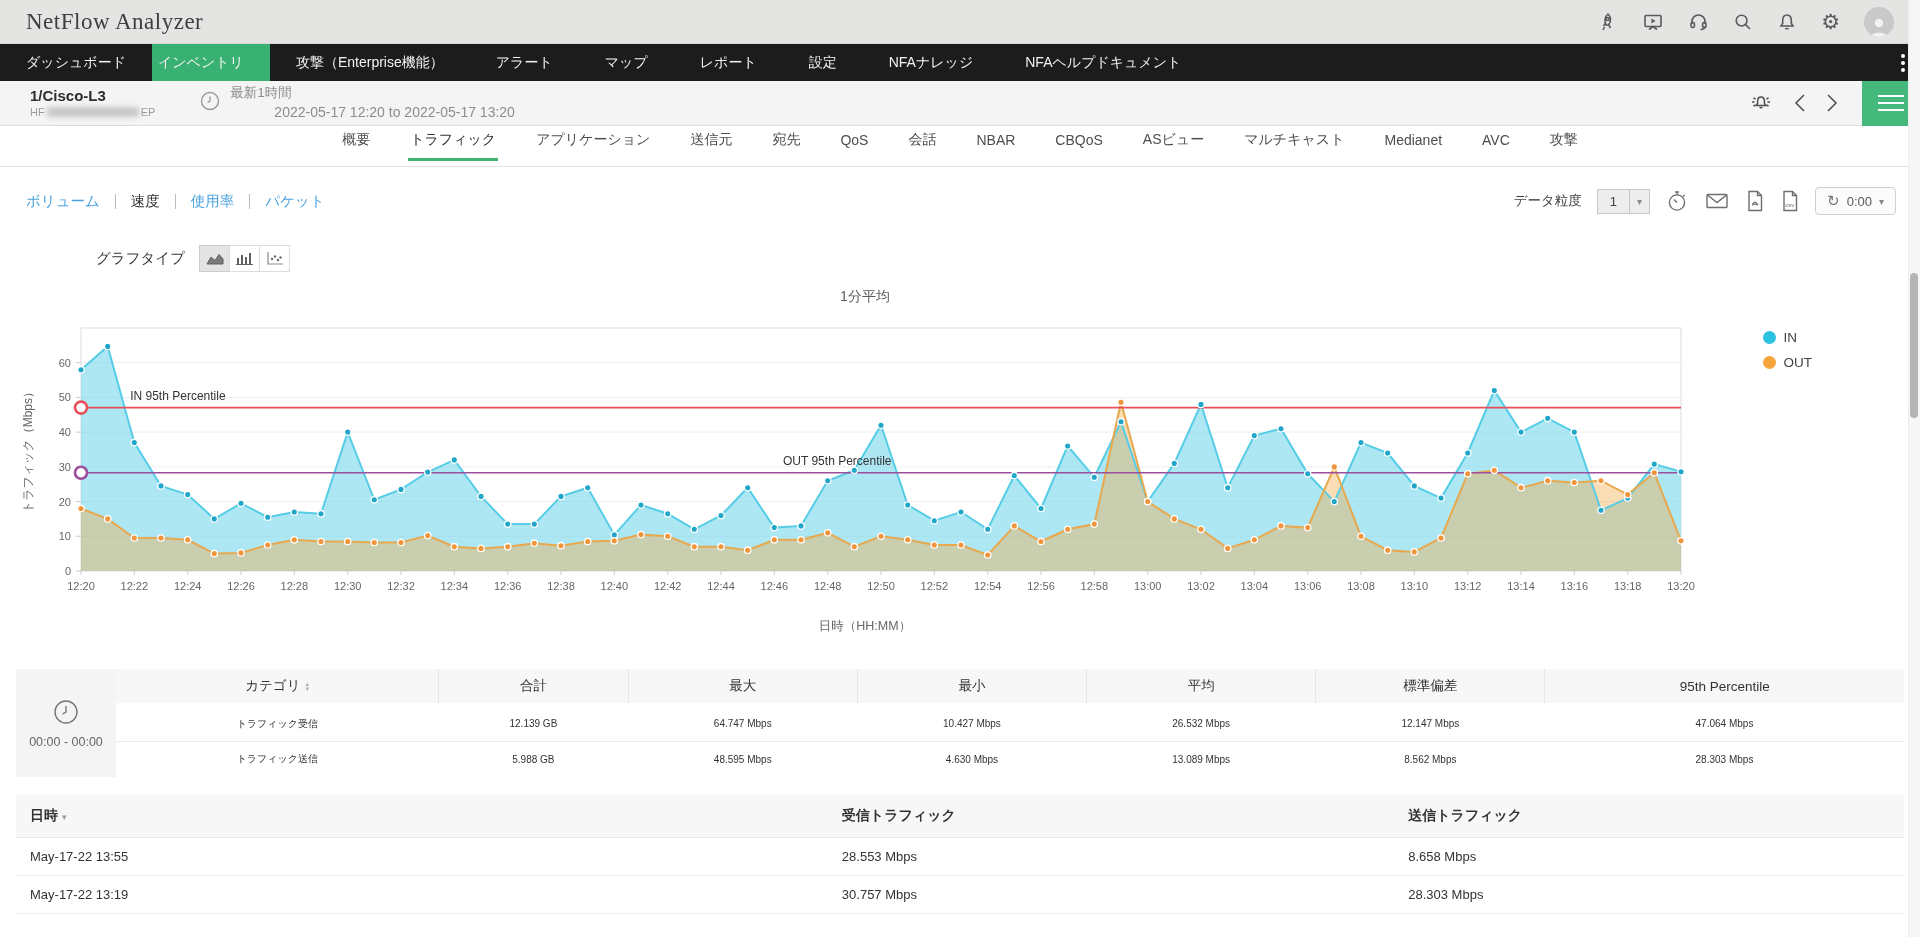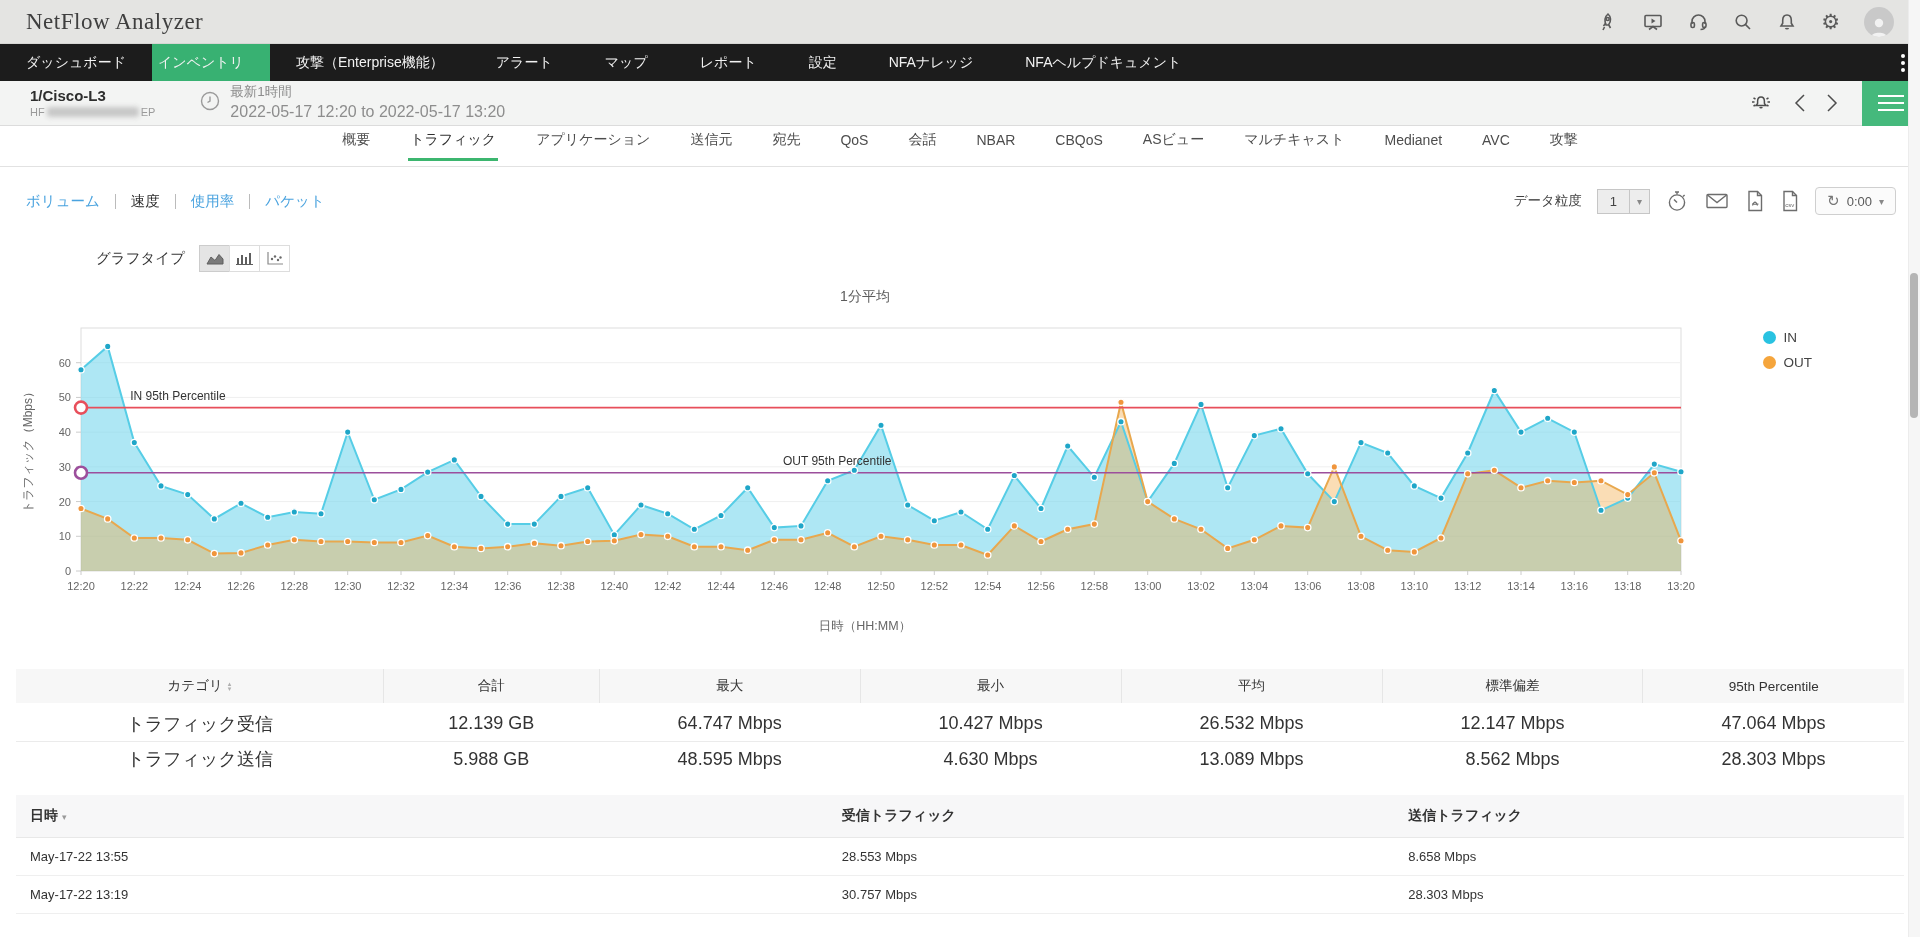--- a/index.html
+++ b/index.html
@@ -32,21 +32,21 @@
     display:flex; align-items:center; }
   .device { padding-left:30px; line-height:1.25; }
   .device-name { font-size:15px; font-weight:bold; color:#2d2d2d; }
   .device-sub { font-size:11px; color:#9a9a9a; display:flex; align-items:center; gap:2px; }
   .redact { display:inline-block; width:92px; height:10px; background:#c7c7c7;
     border-radius:3px; filter:blur(2.5px); }
   .period { margin-left:44px; display:flex; align-items:center; gap:9px; color:#8d8d8d; }
   .clock-badge svg { stroke:#9a9a9a; fill:none; stroke-width:1.4; }
   .period-text { line-height:1.35; }
   .period-label { font-size:13.5px; }
-  .period-range { font-size:16px; }
+  .period-range { font-size:14px;margin-left:44px; }
   .subheader-right { margin-left:auto; display:flex; align-items:center; gap:20px; }
   .sh-icon { display:inline-flex; cursor:pointer; }
   .sh-icon svg { stroke:#4c4c4c; fill:none; stroke-width:1.5; }
   .hamburger { width:58px; height:45px; background:#45b97c; display:flex;
     flex-direction:column; justify-content:center; align-items:center; gap:5px;
     cursor:pointer; margin-left:4px; }
   .hamburger i { display:block; width:26px; height:2px; background:#fff; }
 
   
   .report-tabs { background:#fff; border-bottom:1px solid #e2e2e2; display:flex;
@@ -111,21 +111,21 @@
   .time-gutter { width:100px; background:#f4f4f4; display:flex; flex-direction:column;
     align-items:center; justify-content:center; gap:8px; color:#666; }
   .time-gutter svg { stroke:#777; fill:none; stroke-width:1.4; }
   .time-range { font-size:12.5px; }
   table { border-collapse:collapse; }
   .summary-table { flex:1; }
   .summary-table th { background:#f7f7f7; font-weight:normal; font-size:13.5px;
     color:#333; height:36px; border-left:1px solid #e6e6e6; text-align:center;
     cursor:pointer; }
   .summary-table th:first-child { border-left:none; }
-  .summary-table td { text-align:center; font-size:18px; color:#333; height:36px;
+  .summary-table td { text-align:center; font-size:10px; color:#333; height:36px;
     border-top:1px solid #ebebeb; background:#fff; }
   .summary-table tr:first-child td { border-top:4px solid #fff; }
   .sort-stack { display:inline-block; margin-left:5px; font-size:7px; color:#b0b0b0;
     line-height:.8; vertical-align:middle; }
 
   
   .detail-area { margin:18px 16px 0 16px; }
   .detail-table { width:100%; }
   .detail-table th { background:#f7f7f8; font-weight:bold; font-size:14px;
     color:#333; height:42px; text-align:left; padding-left:14px; cursor:pointer;
@@ -570,20 +570,27 @@
         <span class="legend-label">IN</span>
       </div>
       <div class="legend-item">
         <span class="legend-dot" style="background: rgb(245, 165, 60);"></span>
         <span class="legend-label">OUT</span>
       </div>
     </div>
 </div>
 
 <div class="summary-area">
+  <div class="time-gutter">
+    <svg width="30" height="30" viewBox="0 0 30 30">
+        <circle cx="15" cy="15" r="11"></circle>
+        <path d="M15 9 V15 L11.5 17"></path>
+      </svg>
+    <span class="time-range">00:00 - 00:00</span>
+  </div>
   <table class="summary-table" style="flex:1;">
     <thead>
         <tr id="summary-head">
           <th>カテゴリ<span class="sort-stack">▴<br>▾</span></th>
           <th>合計</th>
           <th>最大</th>
           <th>最小</th>
           <th>平均</th>
           <th>標準偏差</th>
           <th>95th Percentile</th>

